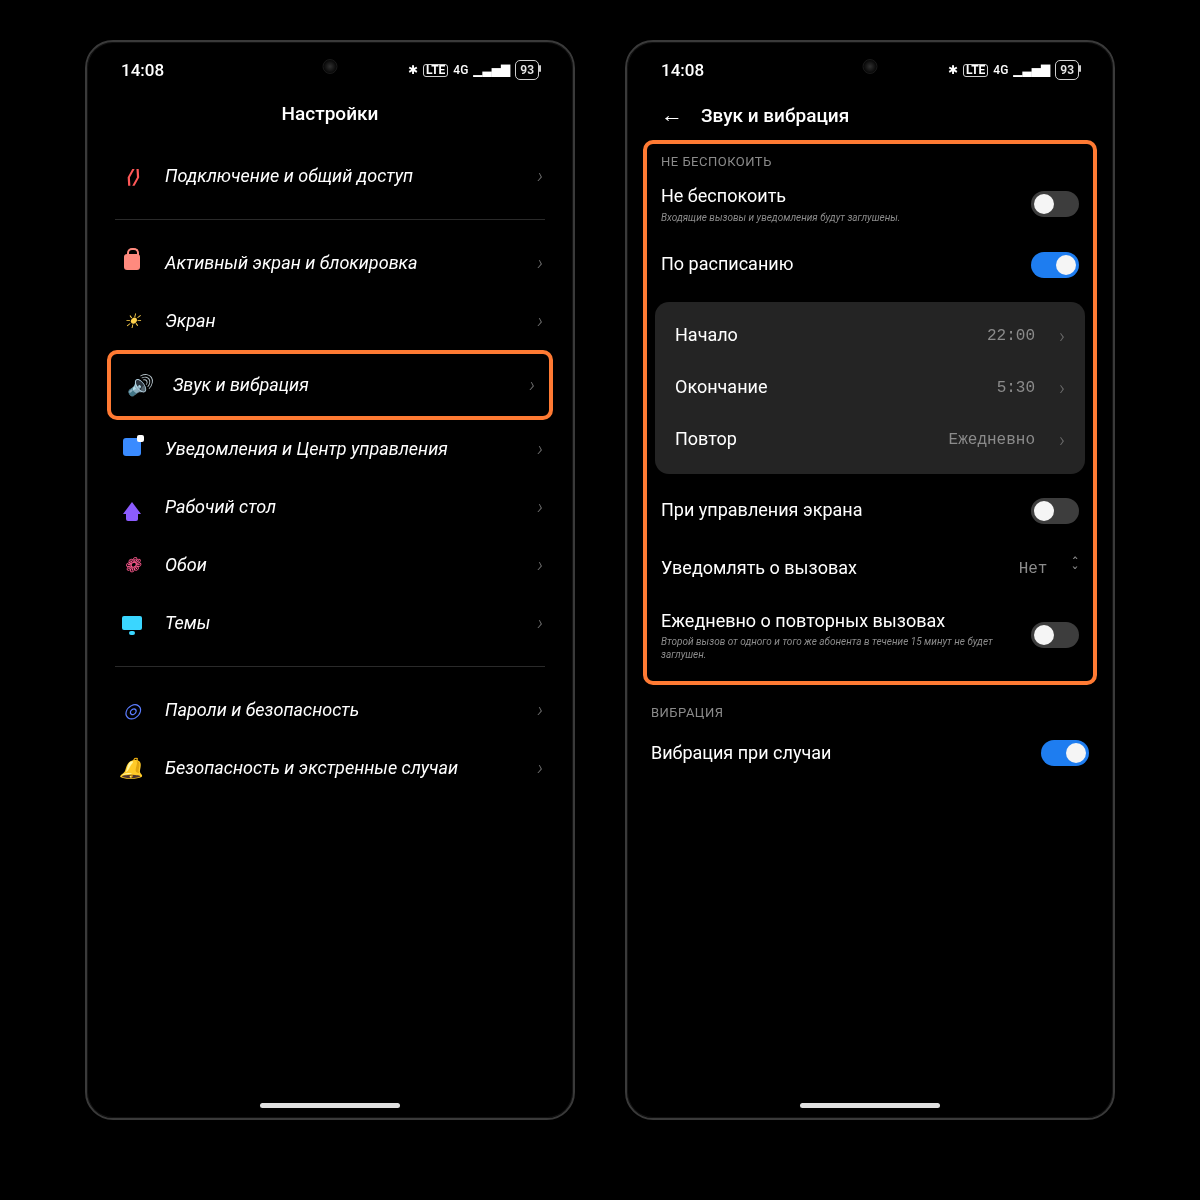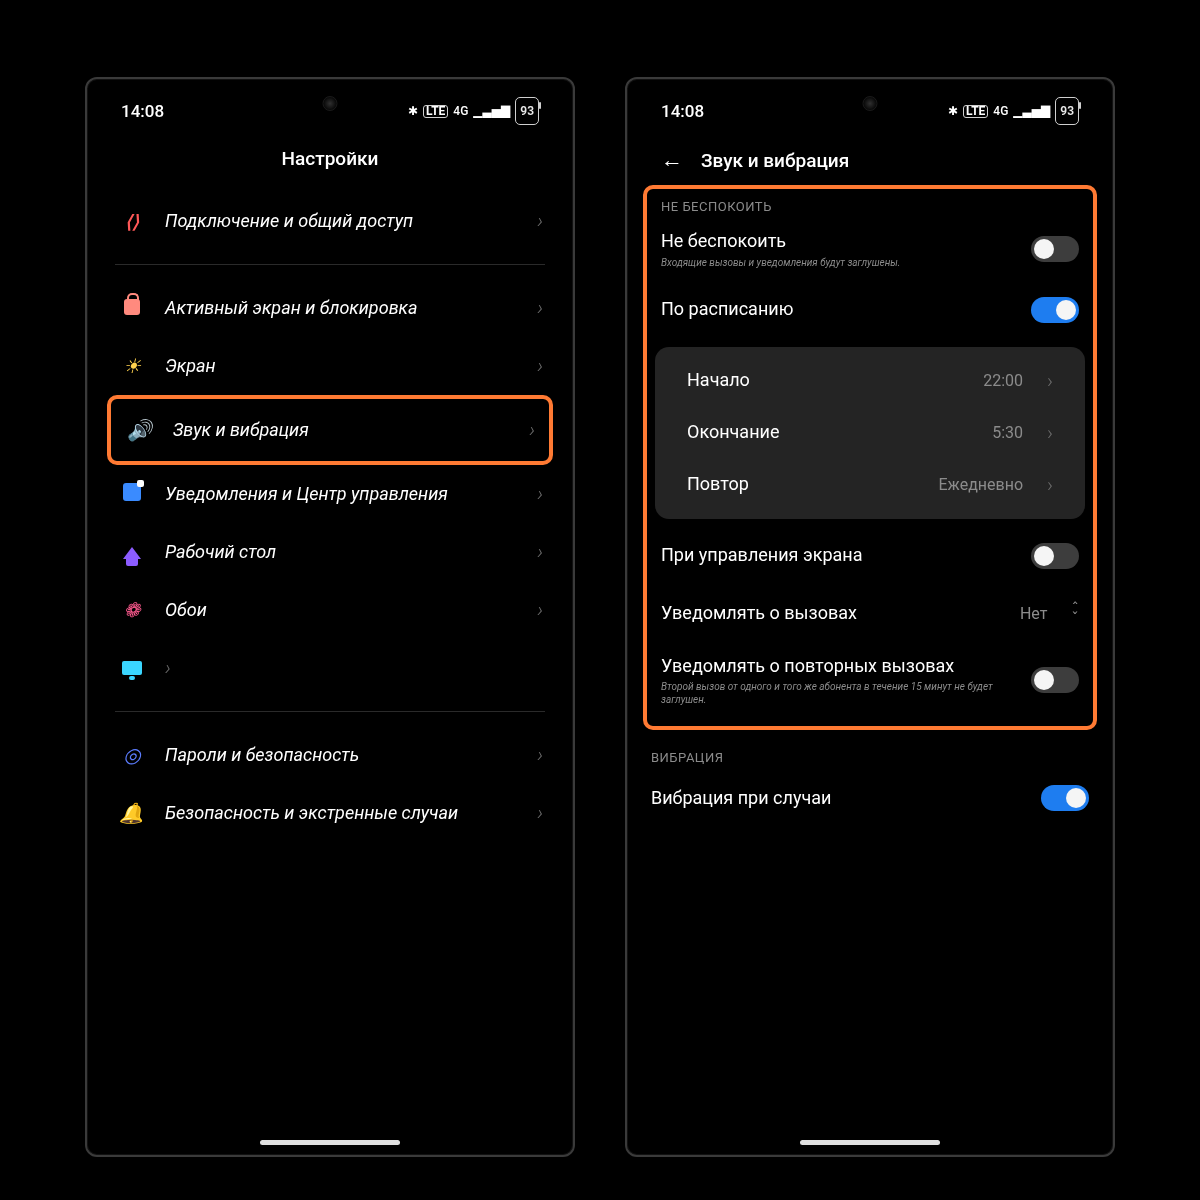--- a/index.html
+++ b/index.html
@@ -28,26 +28,25 @@
     justify-content:center;
     gap:50px;
     padding:40px 60px;
   }
   
   .phone{
     width:490px;
     height:1080px;
     background:var(--phone-bg);
     border:2px solid var(--phone-border);
-    border-radius:12px;
+    border-radius:28px;
     position:relative;
     padding:10px 14px 18px 14px;
     overflow:hidden;
     box-shadow:0 0 0 1px #111 inset;
-    margin-top:37px;
   }
   .camera-dot{
     position:absolute;
     top:17px;left:50%;transform:translateX(-50%);
     width:15px;height:15px;border-radius:50%;
     background:radial-gradient(circle,#303030 0%,#0a0a0a 65%);
     border:1px solid #1a1a1a;
     z-index:10;
   }
   .home-indicator{
@@ -58,21 +57,21 @@
   .statusbar{
     display:flex;justify-content:space-between;align-items:center;
     padding:8px 20px 4px 20px;
     font-size:17px;font-weight:500;
   }
   .sb-right{display:flex;align-items:center;gap:5px;}
   .sb-right span{font-size:12px;}
   .battery-pill{
     display:inline-flex;align-items:center;justify-content:center;
     border:1.3px solid #cfcfcf;border-radius:5px;
-    padding:0 4px;height:28px;font-size:10px;font-weight:600;color:#e8e8e8;
+    padding:0 4px;height:20px;font-size:10px;font-weight:600;color:#e8e8e8;
     position:relative;
   }
   .battery-pill::after{content:"";position:absolute;right:-3px;top:4px;width:2px;height:7px;background:#cfcfcf;border-radius:1px;}
   .lte-badge{border:1px solid #cfcfcf;border-radius:3px;padding:0 2px;font-size:8px;line-height:11px;font-weight:700;}
   .signal-icon{font-size:14px;}
 
   
   .page-title-bar{display:flex;align-items:center;gap:18px;padding:18px 20px 8px 20px;}
   .page-title{font-size:19px;font-weight:500;margin:0 auto;}
   .page-title.left{margin:0;}
@@ -84,37 +83,37 @@
     display:flex;align-items:center;
     padding:12px 10px;
     min-height:58px;
     gap:18px;
   }
   .row .icon{width:30px;text-align:center;font-size:20px;}
   .row .labels{flex:1;}
   .row .title{font-size:18px;color:#fff;line-height:1.25;}
   .row .sub{font-size:10px;color:var(--text-dim);margin-top:3px;line-height:1.3;font-style:italic;}
   .row .chev{color:#6a6a6a;font-size:20px;font-weight:300;}
-  .row .value{color:var(--text-dim);font-size:16px;margin-right:6px;}
+  .row .value{color:var(--text-dim);font-size:16px;margin-right:6px;font-family:Liberation Mono, monospace;}
 
   
   .toggle{width:48px;height:26px;border-radius:13px;position:relative;flex-shrink:0;}
   .toggle .knob{width:20px;height:20px;border-radius:50%;background:var(--toggle-knob);position:absolute;top:3px;transition:none;}
   .toggle.off{background:var(--toggle-off);}
   .toggle.off .knob{left:3px;}
   .toggle.on{background:var(--toggle-on);}
   .toggle.on .knob{left:25px;}
 
   
   .hl{border:4px solid var(--accent-orange);border-radius:10px;}
   .hl-inset{padding:2px 4px;}
 
   
   .section-label{font-size:13px;color:var(--text-dim);letter-spacing:0.5px;padding:8px 10px 4px 10px;}
-  .schedule-card{background:var(--card);border-radius:14px;margin:8px 4px;padding:8px 16px;}
+  .schedule-card{background:var(--card);border-radius:14px;margin:8px 4px;padding:8px 4px;}
   .schedule-card .row{padding:14px 16px;min-height:52px;}
 
   
   .c-red{color:#ff5858;}
   .c-yellow{color:#ffd24d;}
   .c-green{color:#2ad49e;}
   .c-blue{color:#3a8bff;}
   .c-purple{color:#8c5cff;}
   .c-pink{color:#ff5a8f;}
   .c-cyan{color:#3ad6ff;}
@@ -213,20 +212,23 @@
     <div class="row">
       <span class="icon c-pink">❁</span>
       <div class="labels">
           <div class="title">Обои</div>
         </div>
       <span class="chev">›</span>
     </div>
 
     <div class="row">
       <span class="icon c-cyan"><span class="i-theme"></span></span>
+      <div class="labels">
+          <div class="title">Темы</div>
+        </div>
       <span class="chev">›</span>
     </div>
 
     <div class="section-divider"></div>
 
     <div class="row">
       <span class="icon c-indigo">◎</span>
       <div class="labels">
           <div class="title">Пароли и безопасность</div>
         </div>
@@ -323,21 +325,21 @@
     <div class="row">
       <div class="labels">
           <div class="title">Уведомлять о вызовах</div>
         </div>
       <span class="value">Нет</span>
       <span class="updown">ˆ<br>ˇ</span>
     </div>
 
     <div class="row">
       <div class="labels">
-        <div class="title">Уведомлять о повторных вызовах</div>
+        <div class="title">Ежедневно о повторных вызовах</div>
         <div class="sub">Второй вызов от одного и того же абонента в течение 15 минут не будет заглушен.</div>
       </div>
       <div class="toggle off">
           <div class="knob"></div>
         </div>
     </div>
 
   </div>
 
   <div class="section-label" style="margin-top:12px;">ВИБРАЦИЯ</div>

